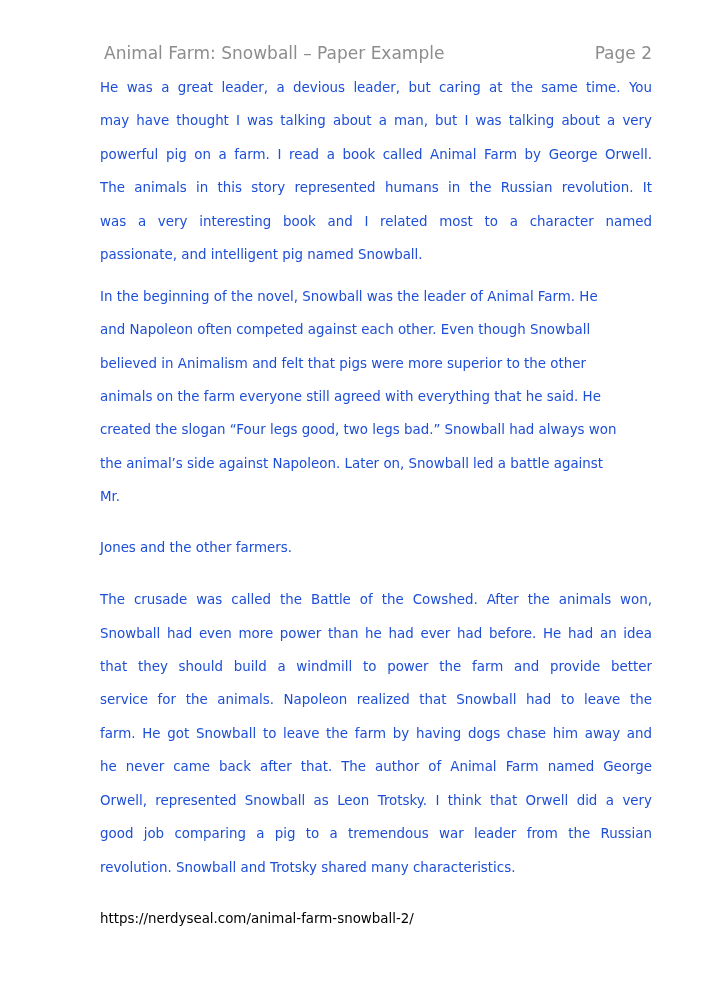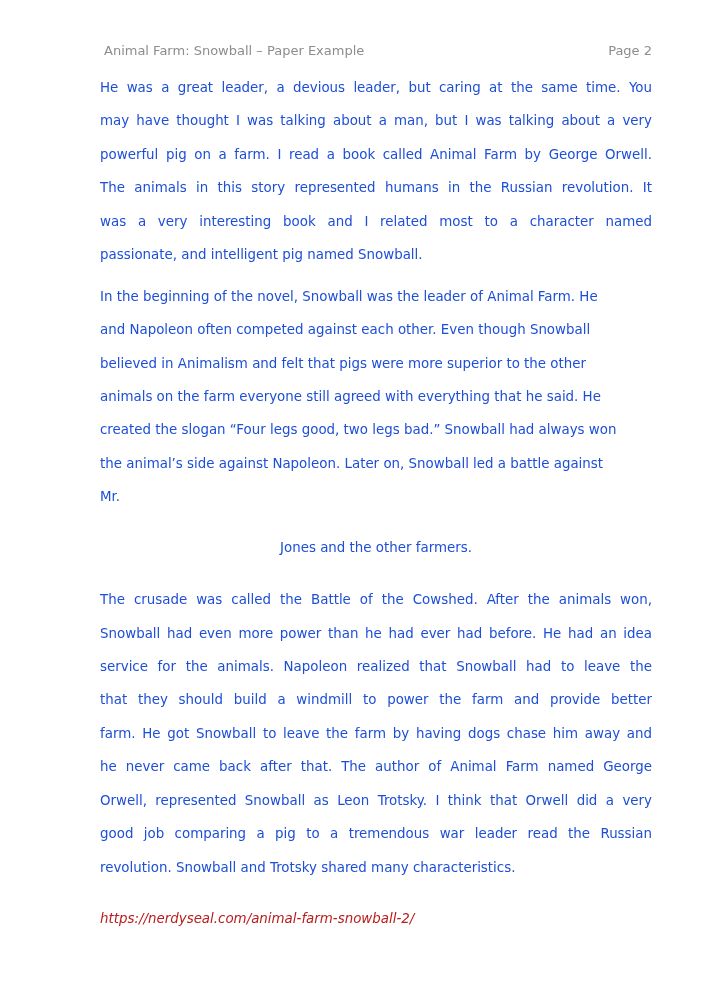--- a/index.html
+++ b/index.html
@@ -15,53 +15,52 @@
     background: #ffffff;
     padding: 43px 52px 0 100px;
     font-family: "DejaVu Sans", sans-serif;
     overflow: hidden;
   }
   .header {
     display: flex;
     justify-content: space-between;
     align-items: baseline;
     color: #8d8d8d;
-    font-size: 13px;
+    font-size: 17px;
     height: 18px;
     margin-bottom: 10px;
     padding-left: 4px;
   }
   .content {
     font-size: 13.4px;
     color: #1d4ed8;
   }
   .para { margin: 0; }
   .para + .para { margin-top: 8px; }
-  .para:nth-child(3) { margin-top: 17px; text-align: center; }
+  .para:nth-child(3) { margin-top: 17px; }
   .para:nth-child(4) { margin-top: 19px; }
   .line {
     line-height: 33.45px;
     height: 33.45px;
     overflow: visible;
   }
   .jline {
     text-align: justify;
     text-align-last: justify;
   }
   .footer {
     margin-top: 27px;
     font-size: 13.4px;
     line-height: 16px;
     color: #9e9e9e;
   }
   .footer a {
-    color: #b91c1c;
+    color: #000000;
     text-decoration: none;
     cursor: pointer;
-    font-style: italic;
   }
 </style>
 </head>
 <body>
 
 <div class="page">
 
   <div class="header">
     <span class="header-title">Animal Farm: Snowball – Paper Example</span>
     <span class="page-number">Page 2</span>
@@ -84,26 +83,26 @@
         <div class="line">created the slogan “Four legs good, two legs bad.” Snowball had always won</div>
         <div class="line">the animal’s side against Napoleon. Later on, Snowball led a battle against</div>
         <div class="line">Mr.</div>
       </div>
       <div class="para">
         <div class="line">Jones and the other farmers.</div>
       </div>
       <div class="para">
         <div class="line jline">The crusade was called the Battle of the Cowshed. After the animals won,</div>
         <div class="line jline">Snowball had even more power than he had ever had before. He had an idea</div>
+        <div class="line jline">that they should build a windmill to power the farm and provide better</div>
         <div class="line jline">service for the animals. Napoleon realized that Snowball had to leave the</div>
-        <div class="line jline">that they should build a windmill to power the farm and provide better</div>
         <div class="line jline">farm. He got Snowball to leave the farm by having dogs chase him away and</div>
         <div class="line jline">he never came back after that. The author of Animal Farm named George</div>
         <div class="line jline">Orwell, represented Snowball as Leon Trotsky. I think that Orwell did a very</div>
-        <div class="line jline">good job comparing a pig to a tremendous war leader read the Russian</div>
+        <div class="line jline">good job comparing a pig to a tremendous war leader from the Russian</div>
         <div class="line">revolution. Snowball and Trotsky shared many characteristics.</div>
       </div>
     </div>
 
   <div class="footer">
     <a>https://nerdyseal.com/animal-farm-snowball-2/</a>
   </div>
 
 </div>
 

